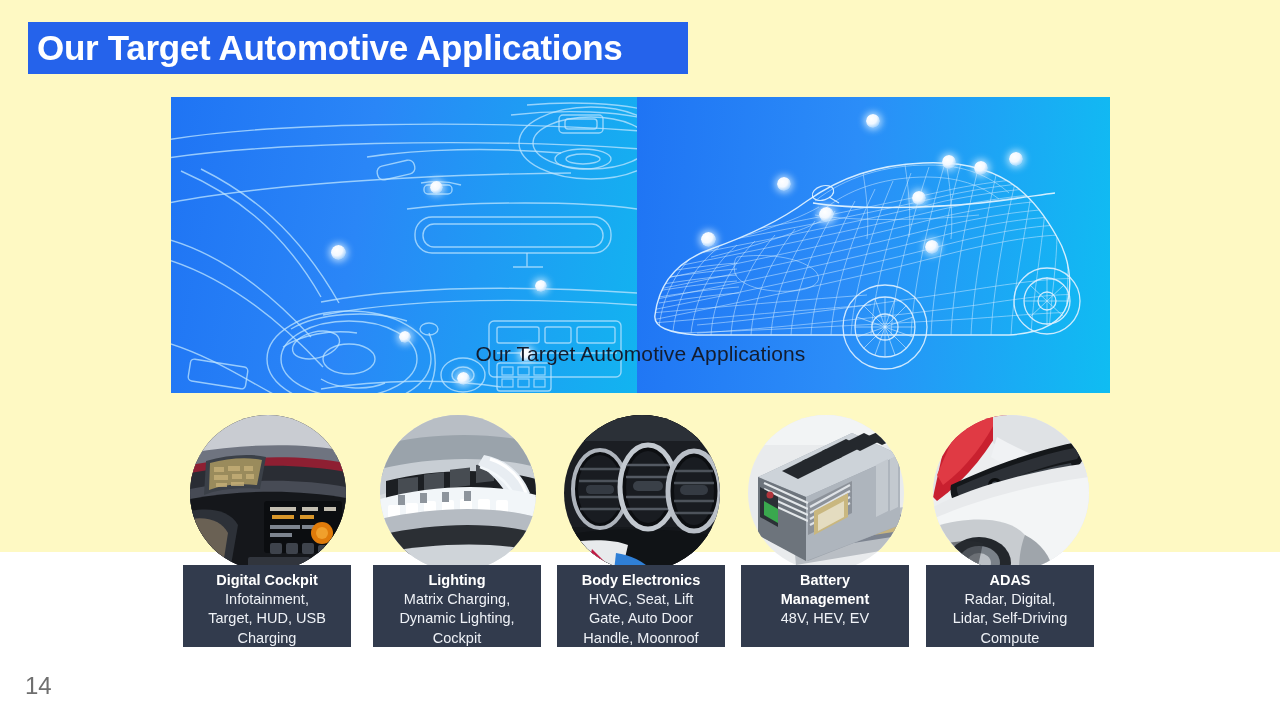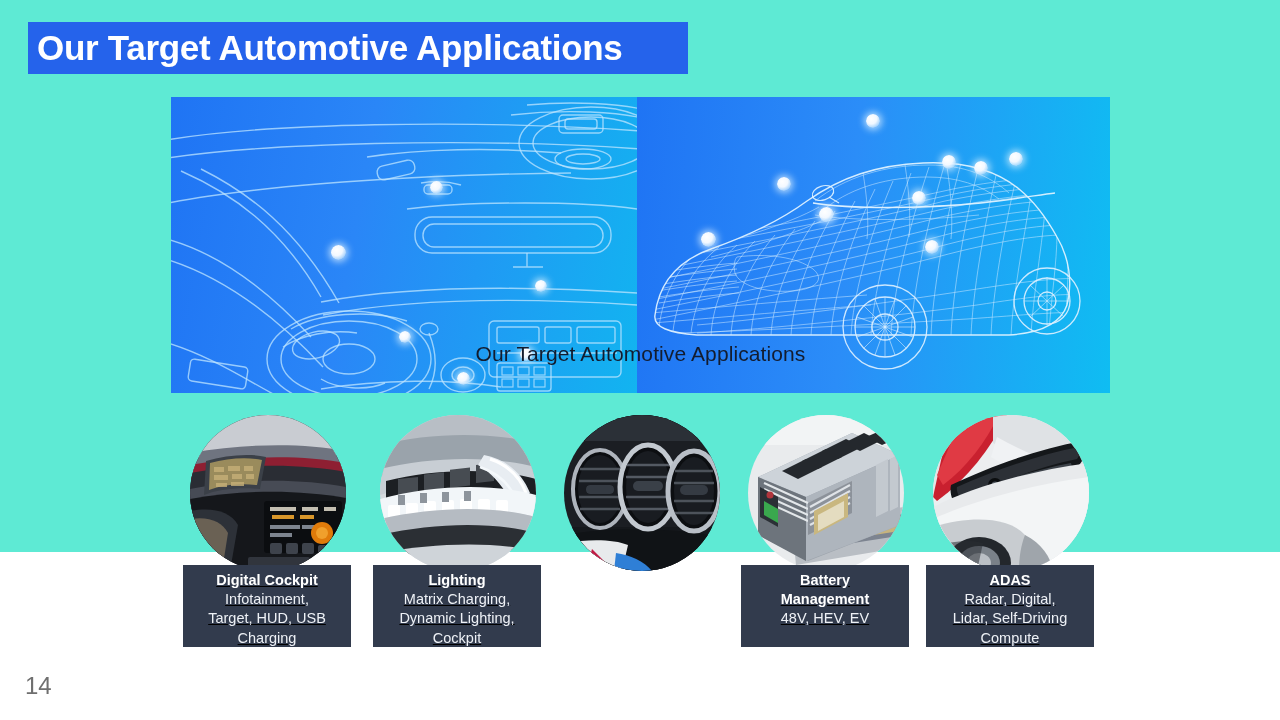--- a/index.html
+++ b/index.html
@@ -2,21 +2,21 @@
 <html><head>
 <meta charset="utf-8">
 <style>
   * { box-sizing: border-box; margin: 0; padding: 0; }
   html, body {
     width: 1280px; height: 720px;
     background: #ffffff;
     font-family: "Liberation Sans", sans-serif;
     overflow: hidden;
   }
-  .slide { position: relative; width: 1280px; height: 552px; background: #5eead4; }
+  .slide { position: relative; width: 1280px; height: 552px; background: #fef9c3; }
 
   
   .title-band {
     position: absolute; left: 28px; top: 22px;
     width: 660px; height: 52px;
     background: #2563eb;
     display: flex; align-items: center;
   }
   .title-text {
     color: #ffffff;
@@ -70,21 +70,20 @@
     overflow: hidden;
   }
   .thumb svg { display: block; width: 100%; height: 100%; }
 
   .label-box {
     position: absolute; left: 0; top: 150px;
     width: 168px; height: 82px;
     background: #323b4d;
     padding-top: 6px;
     text-align: center;
-    text-decoration: underline;
   }
   .label-title {
     color: #ffffff; font-size: 14.5px; font-weight: bold;
     line-height: 19px;
   }
   .label-sub {
     color: #eef1f6; font-size: 14.5px; line-height: 19.4px;
     padding: 0 12px;
   }
 
@@ -453,20 +452,26 @@
               <path d="M110 86 L 150 86"></path>
                 <path d="M111 98 L 149 98"></path>
             </g>
             <rect x="116" y="70" width="28" height="10" rx="5" fill="#353b43"></rect>
           </g>
           <path d="M0 128 C24 124, 50 124, 64 130 L 58 156 H 0 Z" fill="#e8eaec"></path>
           <path d="M28 134 L 50 156 H 22 Z" fill="#c21a44"></path>
           <path d="M52 138 C66 140, 80 146, 88 156 H 50 Z" fill="#2f7fd6"></path>
         </svg>
       </div>
+      <div class="label-box">
+        <div class="label-title">Body Electronics</div>
+        <div class="label-sub">HVAC, Seat, Lift</div>
+        <div class="label-sub">Gate, Auto Door</div>
+        <div class="label-sub">Handle, Moonroof</div>
+      </div>
     </div>
 
     <div class="card" style="left:558px;">
       <div class="thumb">
         <svg viewBox="0 0 156 156">
           <rect width="156" height="156" fill="#e9ebed"></rect>
           <path d="M0 0 H156 V30 H0 Z" fill="#f2f4f5"></path>
 
           <path d="M44 108 L156 92 V132 L48 150 Z" fill="#b9bec4"></path>
           <path d="M52 114 L156 99 V120 L54 136 Z" fill="#7d8490"></path>

